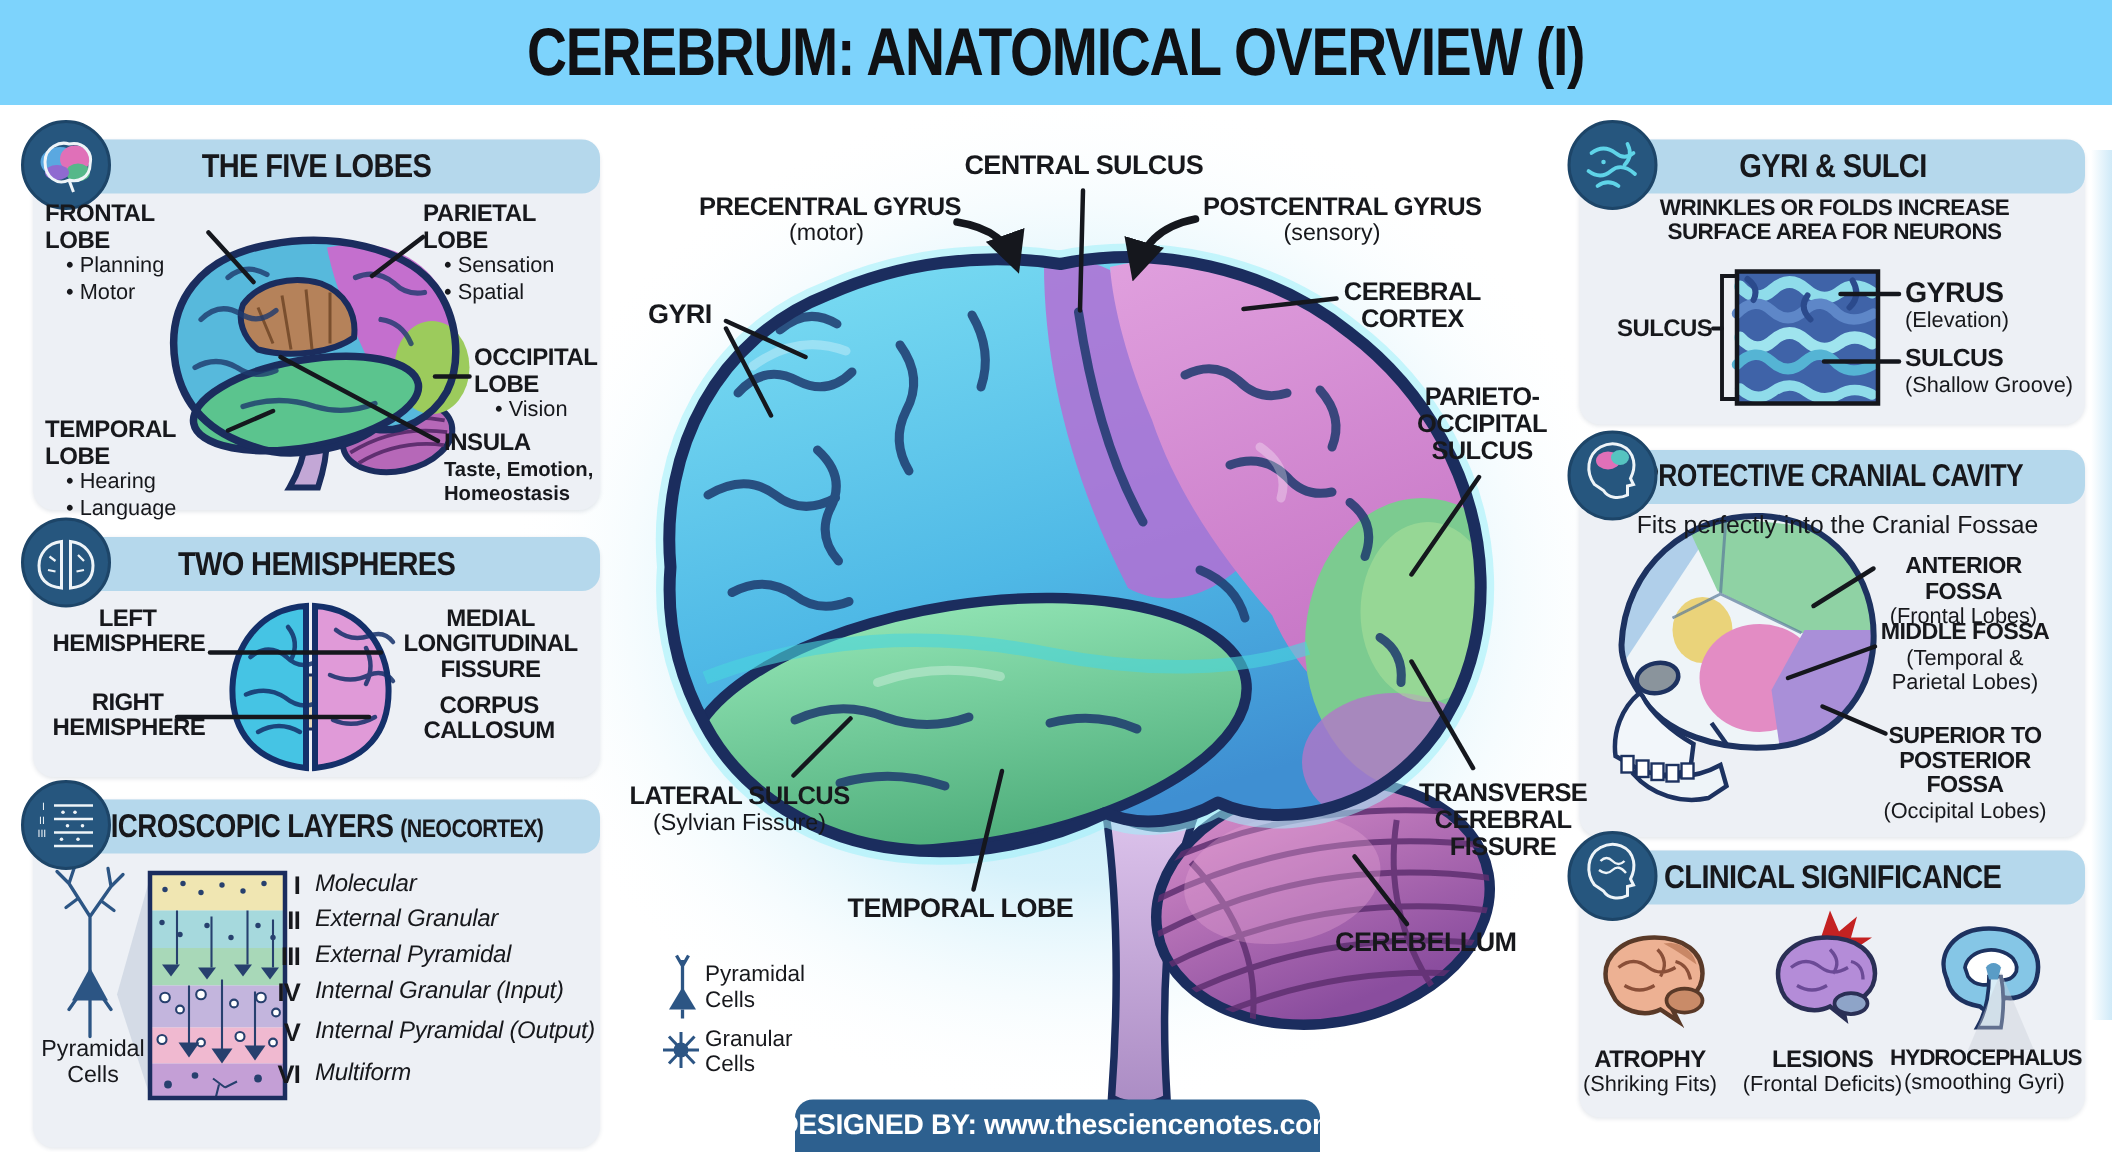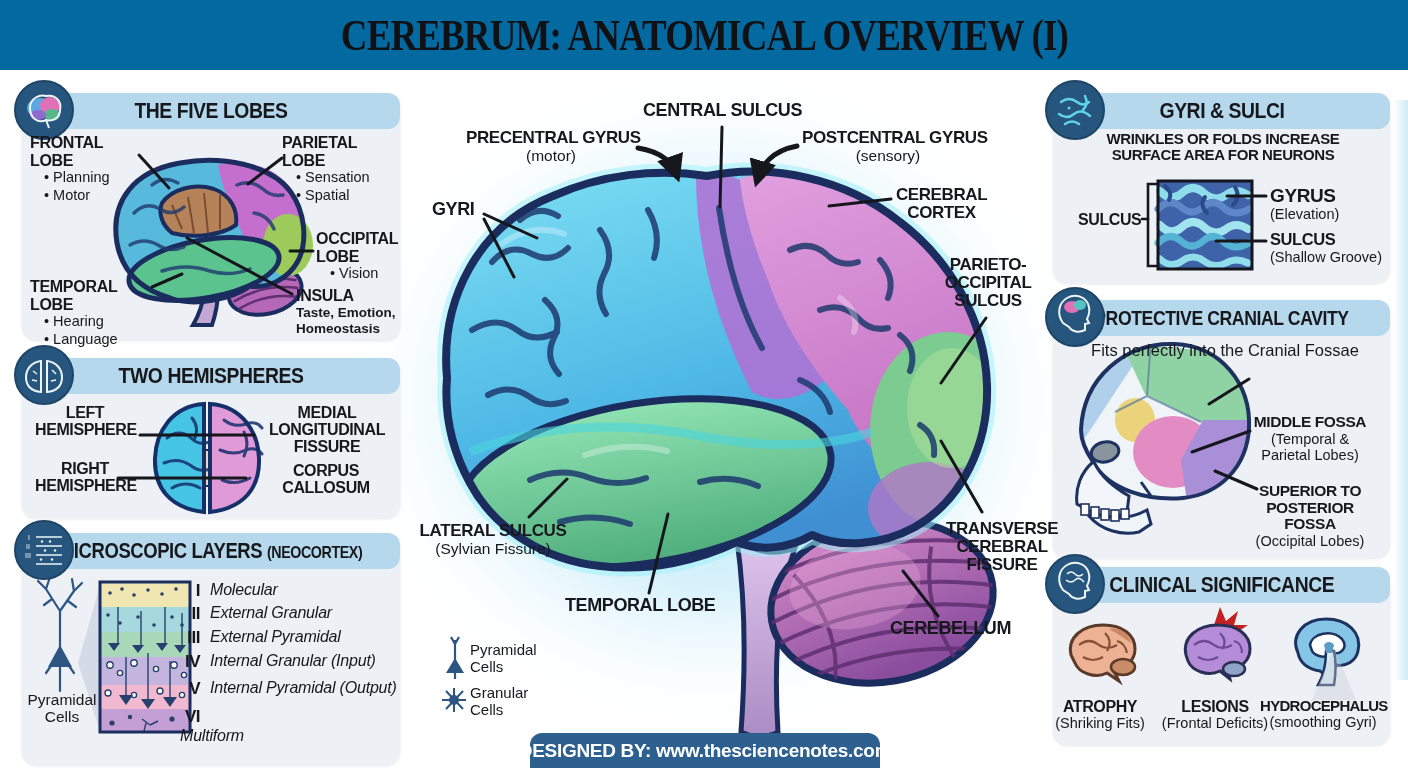--- a/index.html
+++ b/index.html
@@ -17,22 +17,22 @@
   .picon{position:absolute;left:-8px;top:-13px;width:56px;height:56px;border-radius:50%;
          background:#26567e;border:2px solid #1d4568;z-index:2;overflow:hidden;}
   #line-layer{position:absolute;left:0;top:0;z-index:2;pointer-events:none;}
   .txt{position:absolute;z-index:3;}
   .lbl{font-weight:bold;font-size:17px;line-height:1.07;letter-spacing:-0.4px;text-align:center;}
   .sub{display:block;font-weight:normal;font-size:14.5px;letter-spacing:0;line-height:1.12;}
   .lft{text-align:left;}
   .bt{font-size:16px;font-weight:bold;letter-spacing:-0.3px;line-height:1.1;}
   .bul{font-size:14.5px;font-weight:normal;line-height:1.22;padding-left:14px;}
   .bul::before{content:"• ";}
-  #title-bar{position:absolute;left:0;top:0;width:1408px;height:70px;background:#0369a1;z-index:1;
-             display:flex;align-items:center;justify-content:center;font-family:Liberation Serif, serif;}
+  #title-bar{position:absolute;left:0;top:0;width:1408px;height:70px;background:#7dd3fc;z-index:1;
+             display:flex;align-items:center;justify-content:center;}
   #main-title{font-weight:bold;font-size:45px;letter-spacing:-1px;color:#101114;white-space:nowrap;
               display:inline-block;transform:scaleX(.82);}
   #footer-bar{position:absolute;left:530px;top:733px;width:350px;height:35px;background:#2d608f;
               border-radius:12px 12px 0 0;z-index:3;display:flex;align-items:center;justify-content:center;}
   #footer-bar span{color:#ffffff;font-weight:bold;font-size:19px;letter-spacing:-0.3px;white-space:nowrap;}
   .layer-row{position:absolute;z-index:3;display:flex;}
   .lnum{font-weight:bold;font-size:17px;width:30px;text-align:right;letter-spacing:-0.5px;}
   .lname{font-size:16px;padding-left:10px;white-space:nowrap;letter-spacing:-0.2px;font-style:italic;}
   #watermark{position:absolute;left:1312px;top:648px;width:0;height:0;z-index:2;opacity:.4;
              border-left:22px solid transparent;border-right:22px solid transparent;border-bottom:52px solid #c9ced6;}
@@ -512,21 +512,21 @@
       <span class="lname">External Pyramidal</span>
     </div>
   <div class="layer-row" style="left:170px;top:652px;">
       <span class="lnum">IV</span>
       <span class="lname">Internal Granular (Input)</span>
     </div>
   <div class="layer-row" style="left:170px;top:679px;">
       <span class="lnum">V</span>
       <span class="lname">Internal Pyramidal (Output)</span>
     </div>
-  <div class="layer-row" style="left:170px;top:707px;flex-direction:column;">
+  <div class="layer-row" style="left:170px;top:707px;">
       <span class="lnum">VI</span>
       <span class="lname">Multiform</span>
     </div>
 
   <div class="txt lbl" style="left:640px;top:101px;width:165px;font-size:18px;white-space:nowrap;">CENTRAL SULCUS</div>
   <div class="txt lbl" style="left:466px;top:129px;width:170px;">
     <span style="white-space:nowrap;">PRECENTRAL GYRUS</span><span class="sub" style="font-size:15.5px;">(motor)</span>
   </div>
   <div class="txt lbl" style="left:802px;top:129px;width:172px;">
     <span style="white-space:nowrap;">POSTCENTRAL GYRUS</span><span class="sub" style="font-size:15.5px;">(sensory)</span>
@@ -546,20 +546,23 @@
   <div class="txt lbl" style="left:1095px;top:131px;width:256px;font-size:15px;">WRINKLES OR FOLDS INCREASE SURFACE AREA FOR NEURONS</div>
   <div class="txt lbl" style="left:1078px;top:211px;width:60px;text-align:right;font-size:16px;">SULCUS</div>
   <div class="txt lft" style="left:1270px;top:186px;width:118px;">
     <span class="lbl" style="font-size:19px;">GYRUS</span><span class="sub">(Elevation)</span>
   </div>
   <div class="txt lft" style="left:1270px;top:231px;width:122px;">
     <span class="lbl" style="font-size:16.5px;">SULCUS</span><span class="sub" style="white-space:nowrap;">(Shallow Groove)</span>
   </div>
 
   <div class="txt" style="left:1085px;top:341px;width:280px;text-align:center;font-size:16.5px;">Fits perfectly into the Cranial Fossae</div>
+  <div class="txt lbl" style="left:1243px;top:370px;width:132px;font-size:15.5px;">
+    <span>ANTERIOR FOSSA</span><span class="sub">(Frontal Lobes)</span>
+  </div>
   <div class="txt lbl" style="left:1247px;top:414px;width:126px;font-size:15.5px;">
     <span>MIDDLE FOSSA</span><span class="sub">(Temporal &amp; Parietal Lobes)</span>
   </div>
   <div class="txt lbl" style="left:1243px;top:483px;width:134px;font-size:15.5px;">
     <span>SUPERIOR TO POSTERIOR FOSSA</span><span class="sub">(Occipital Lobes)</span>
   </div>
 
   <div class="txt lbl" style="left:1045px;top:698px;width:110px;font-size:16px;">
     <span>ATROPHY</span><span class="sub" style="white-space:nowrap;">(Shriking Fits)</span>
   </div>

